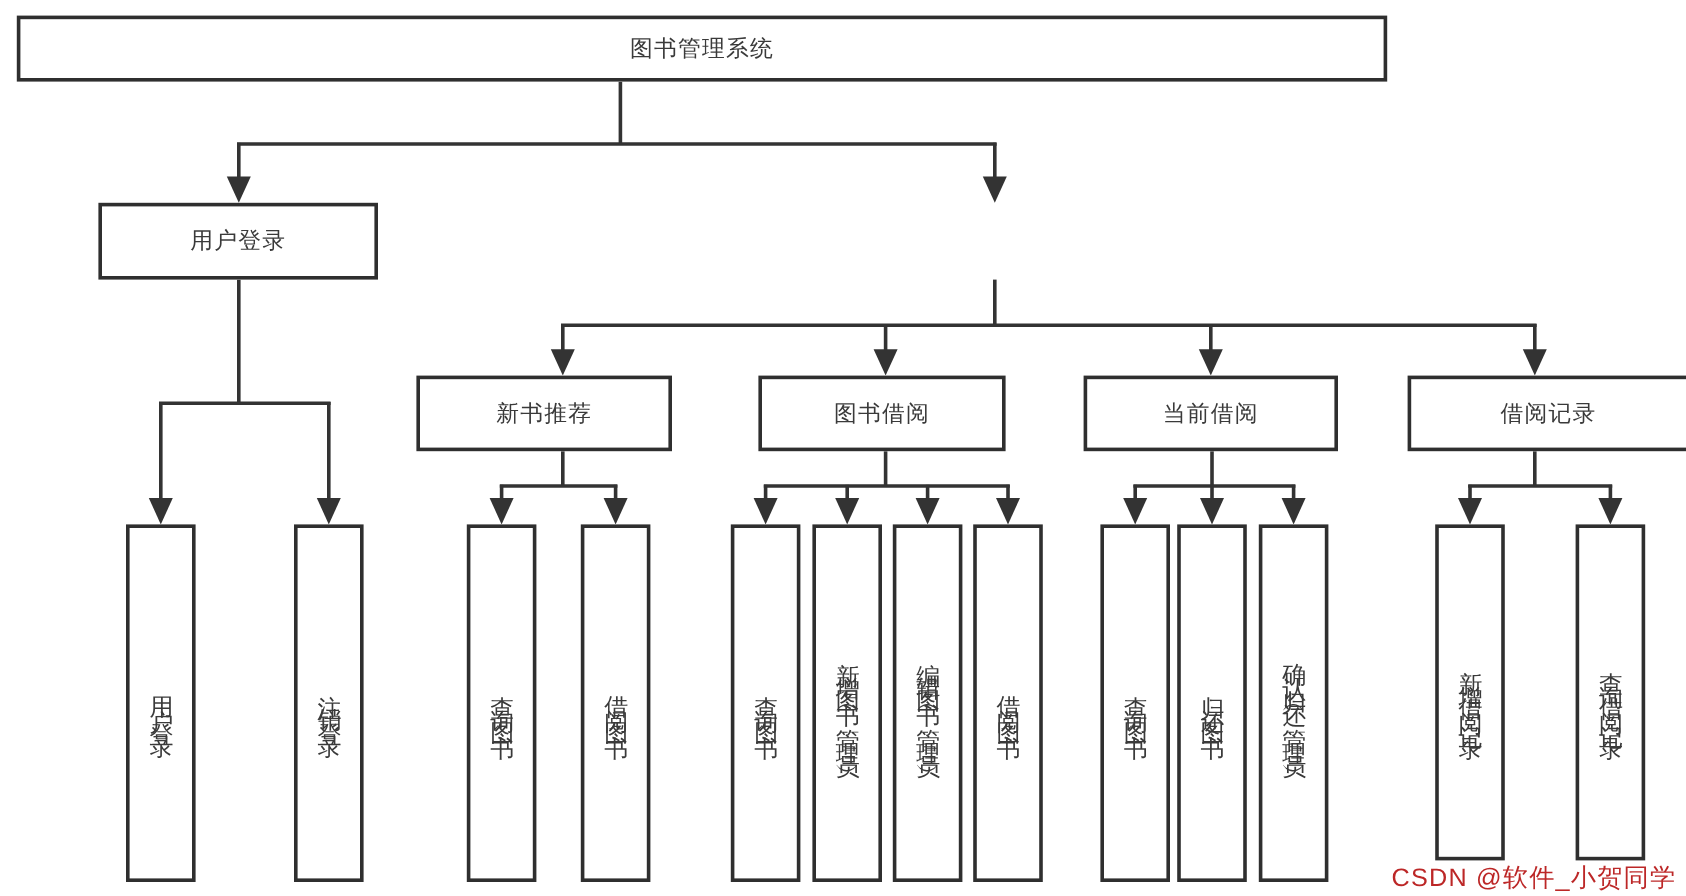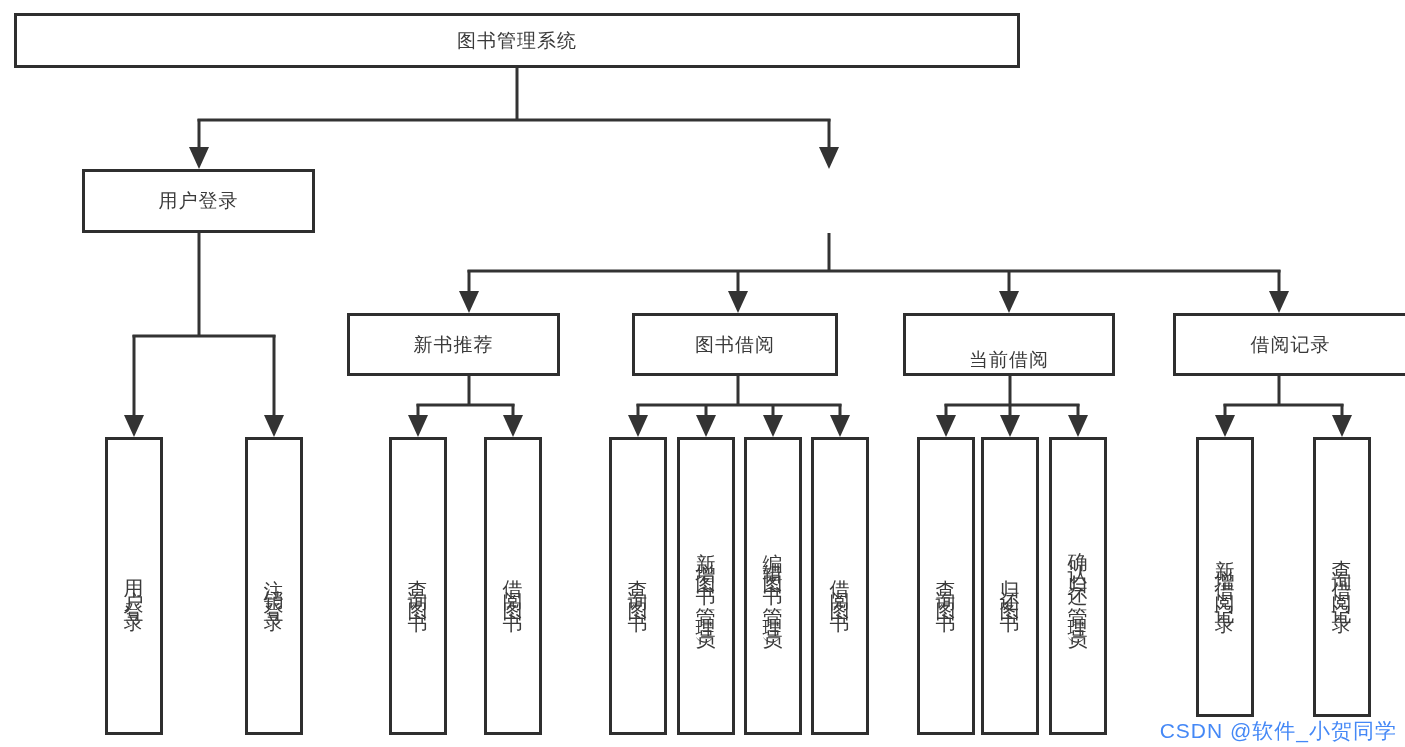--- a/index.html
+++ b/index.html
@@ -33,21 +33,21 @@
     font-size: 20px;
     line-height: 1;
     letter-spacing: 11px;
     color: #3a3a3a;
   }
   .watermark {
     position: absolute;
     right: 8px;
     bottom: 2px;
     font-size: 21px;
-    color: #3b82f6;
+    color: #b91c1c;
     opacity: 0.95;
     letter-spacing: 1px;
     z-index: 5;
     white-space: nowrap;
   }
 </style>
 </head>
 <body>
 
 <div id="stage">
@@ -121,35 +121,35 @@
     <g stroke="#333333" stroke-width="3" fill="#333333">
       <line x1="1279" y1="376" x2="1279" y2="405"></line>
       <line x1="1223.5" y1="405" x2="1343.5" y2="405"></line>
       <line x1="1225" y1="404" x2="1225" y2="417"></line>
       <polygon points="1215,415 1235,415 1225,437" stroke="none"></polygon>
       <line x1="1342" y1="404" x2="1342" y2="417"></line>
       <polygon points="1332,415 1352,415 1342,437" stroke="none"></polygon>
     </g>
   </svg>
 
-  <div class="node hnode" style="left:14px; top:13px; width:1006px; height:55px;">
+  <div class="node hnode" style="left:14px; top:13px; width:1142px; height:55px;">
     <span>图书管理系统</span>
   </div>
 
   <div class="node hnode" style="left:82px; top:169px; width:233px; height:64px;">
     <span>用户登录</span>
   </div>
 
   <div class="node hnode" style="left:347px; top:313px; width:213px; height:63px;">
     <span>新书推荐</span>
   </div>
   <div class="node hnode" style="left:632px; top:313px; width:206px; height:63px;">
     <span>图书借阅</span>
   </div>
-  <div class="node hnode" style="left:903px; top:313px; width:212px; height:63px;align-items:flex-end;">
+  <div class="node hnode" style="left:903px; top:313px; width:212px; height:63px;">
     <span>当前借阅</span>
   </div>
   <div class="node hnode" style="left:1173px; top:313px; width:235px; height:63px;">
     <span>借阅记录</span>
   </div>
 
   <div class="node vnode" style="left:105px; top:437px; width:58px; height:298px;">
     <span>用户登录</span>
   </div>
   <div class="node vnode" style="left:245px; top:437px; width:58px; height:298px;">

